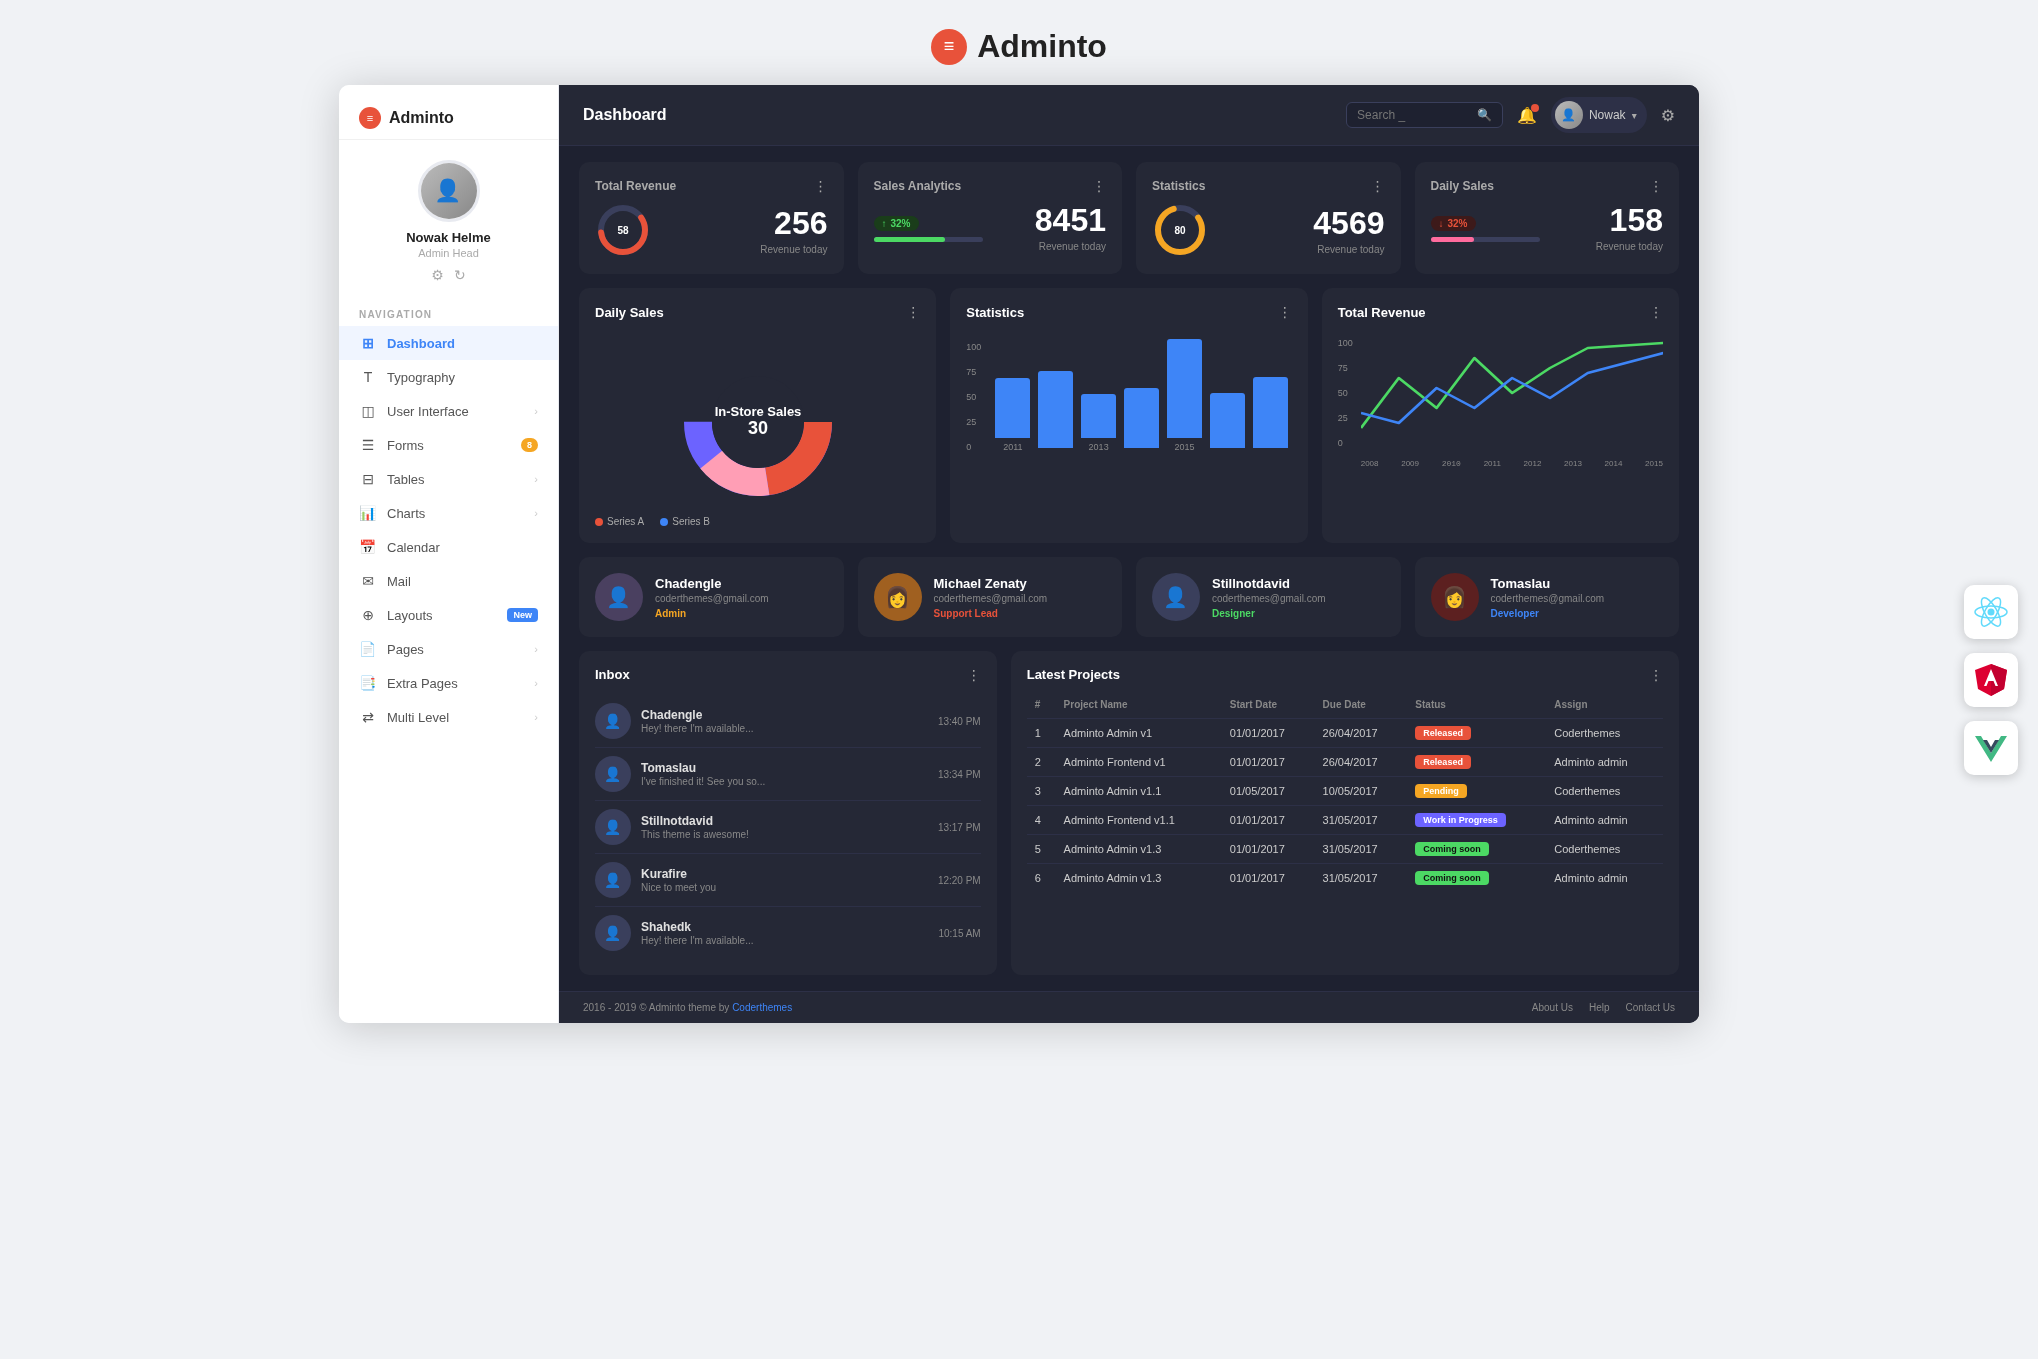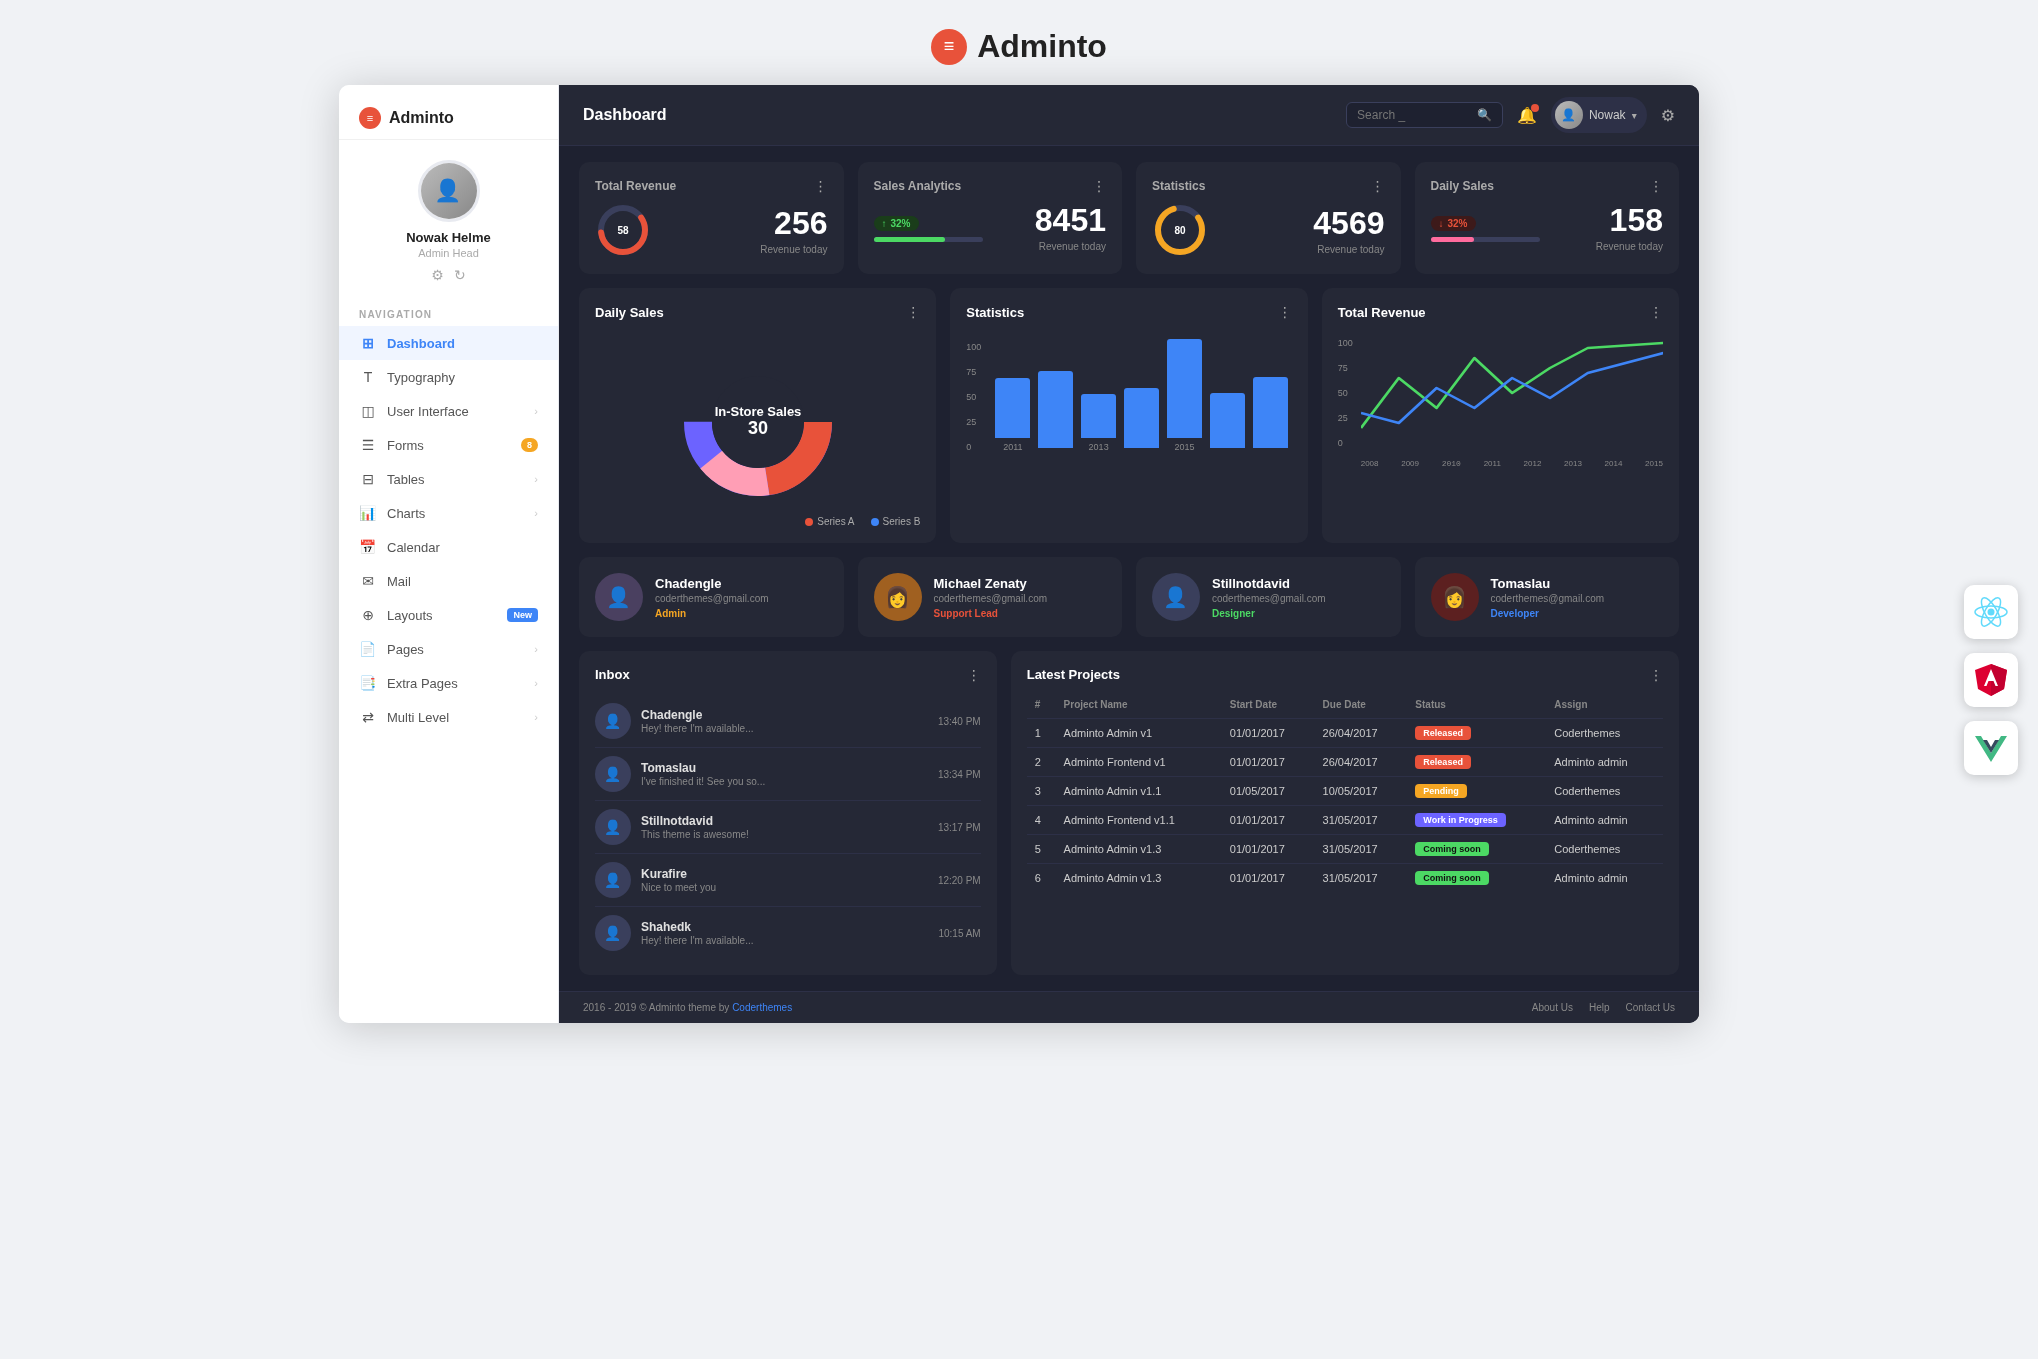--- a/index.html
+++ b/index.html
@@ -170,21 +170,21 @@
     }
     .chart-card-header {
       display: flex; align-items: center; justify-content: space-between;
       margin-bottom: 12px;
     }
     .chart-card-title { font-size: 13px; font-weight: 700; color: #fff; }
     .chart-card-menu { color: #aaa; font-size: 14px; cursor: pointer; }
 
     
     .donut-big { display: flex; justify-content: center; align-items: center; padding: 10px 0 6px; }
-    .legend-row { display: flex; gap: 16px; justify-content: flex-end; margin-top: 8px; font-size: 10px; }
+    .legend-row { display: flex; gap: 16px; justify-content: flex-start; margin-top: 8px; font-size: 10px; }
     .legend-item { display: flex; align-items: center; gap: 4px; color: #aaa; }
     .legend-dot { width: 8px; height: 8px; border-radius: 50%; }
 
     
     .bar-chart { display: flex; align-items: flex-end; gap: 8px; height: 110px; padding: 0 4px; }
     .bar-col { display: flex; flex-direction: column; align-items: center; flex: 1; }
     .bar { width: 100%; background: #3e85f7; border-radius: 3px 3px 0 0; }
     .bar-label { font-size: 9px; color: #888; margin-top: 4px; }
     .bar-yaxis { display: flex; flex-direction: column; justify-content: space-between; height: 110px; margin-right: 4px; }
     .bar-yaxis span { font-size: 9px; color: #888; }

